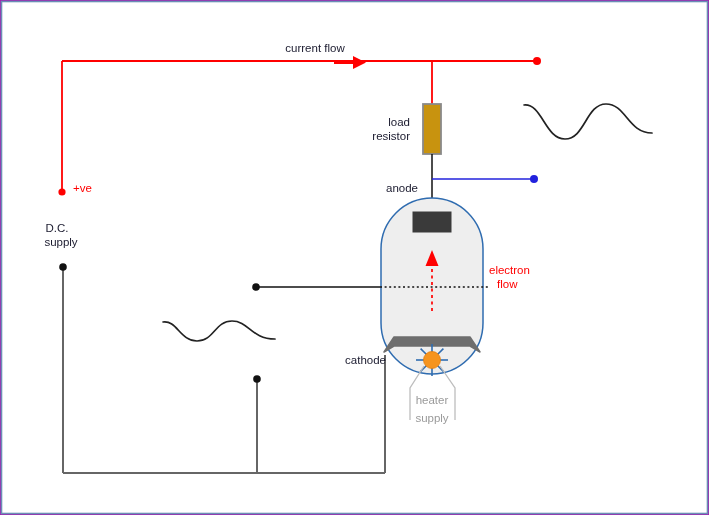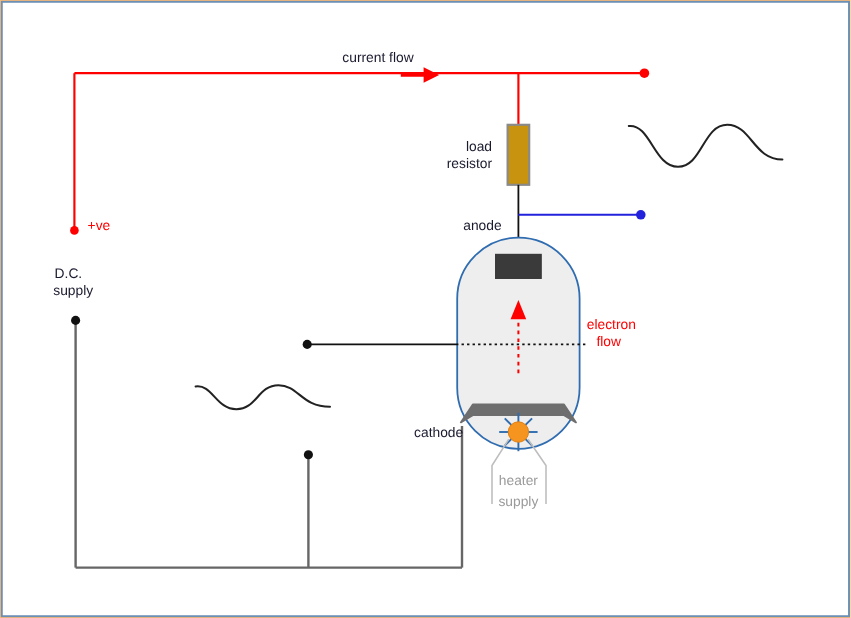--- a/index.html
+++ b/index.html
@@ -7,21 +7,21 @@
     padding: 0;
     background: #ffffff;
   }
   body {
     font-family: "Liberation Sans", sans-serif;
   }
   #canvas-frame {
     position: relative;
     width: 709px;
     height: 515px;
-    background: #fdba74;
+    background: #a21caf;
     box-sizing: border-box;
     overflow: hidden;
   }
   #diagram-svg {
     display: block;
     position: absolute;
     left: 0;
     top: 0;
   }
   .lbl {

